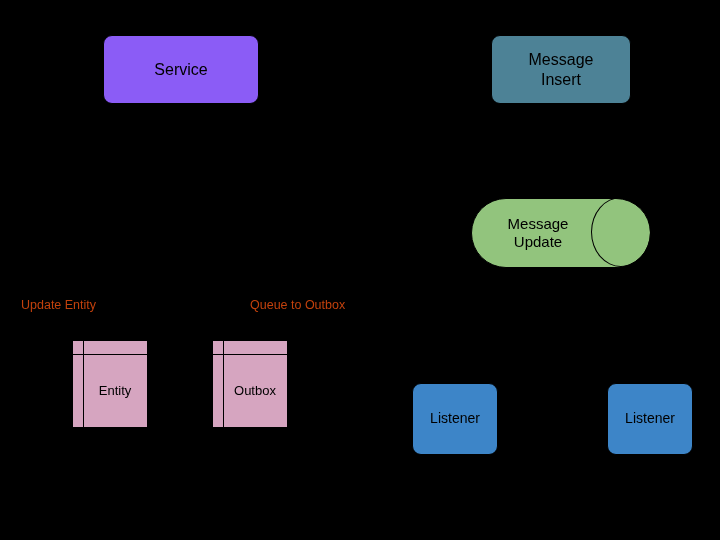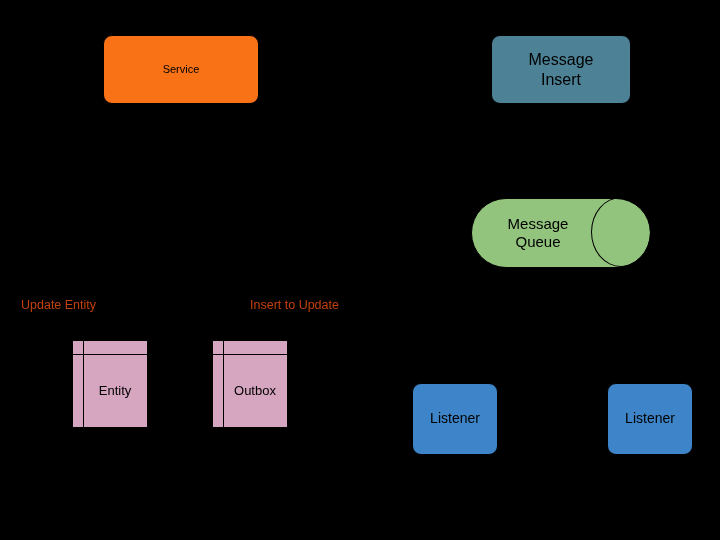--- a/index.html
+++ b/index.html
@@ -28,22 +28,22 @@
 
   
   .rrect {
     border-radius: 9px;
     border: 1px solid #000000;
   }
 
   #service-node {
     left: 103px;  top: 35px;
     width: 156px; height: 69px;
-    background: #f97316;
-    font-size: 11px;
+    background: #8b5cf6;
+    font-size: 16px;
   }
   #message-relay-node {
     left: 491px; top: 35px;
     width: 140px; height: 69px;
     background: #4D8296;
     font-size: 16px;
   }
   #listener-1-node {
     left: 412px; top: 383px;
     width: 86px;  height: 72px;
@@ -229,28 +229,28 @@
       <div>Insert</div>
     </div>
   </div>
 
   <div id="message-queue-node" class="node">
     <div class="mq-body"></div>
     <div class="mq-arc"></div>
     <div class="mq-label">
       <div>
         <div>Message</div>
-        <div>Queue</div>
+        <div>Update</div>
       </div>
     </div>
   </div>
 
 
   <div class="edge-label" id="label-update-entity">Update Entity</div>
-  <div class="edge-label" id="label-insert-outbox">Insert to Update</div>
+  <div class="edge-label" id="label-insert-outbox">Queue to Outbox</div>
 
   <div class="table-node" id="outbox-table">
     <div class="tbl-col-div"></div>
     <div class="tbl-head-div"></div>
     <div class="tbl-label">Outbox</div>
   </div>
 
   <div class="table-node" id="entity-table">
     <div class="tbl-col-div"></div>
     <div class="tbl-head-div"></div>

